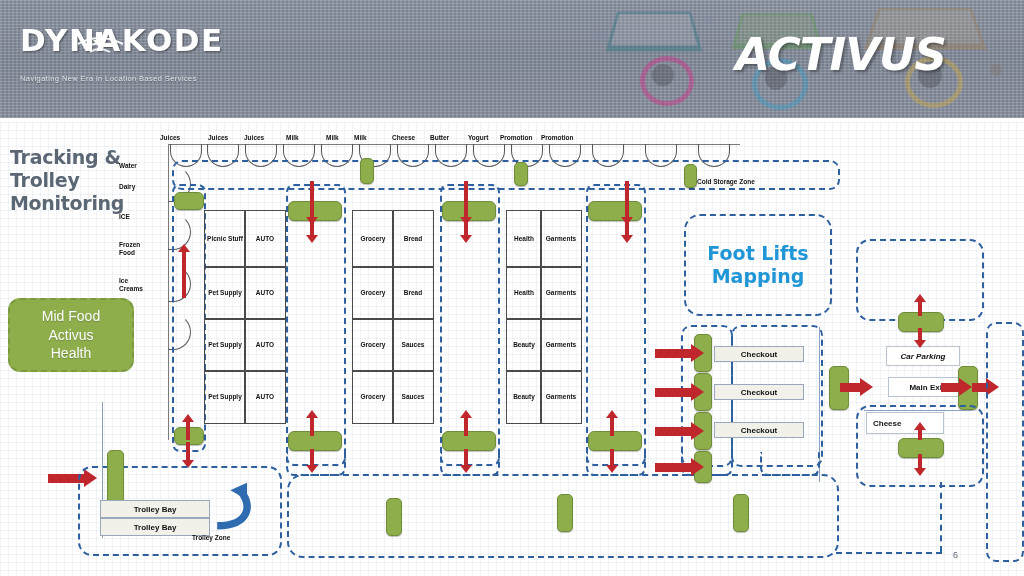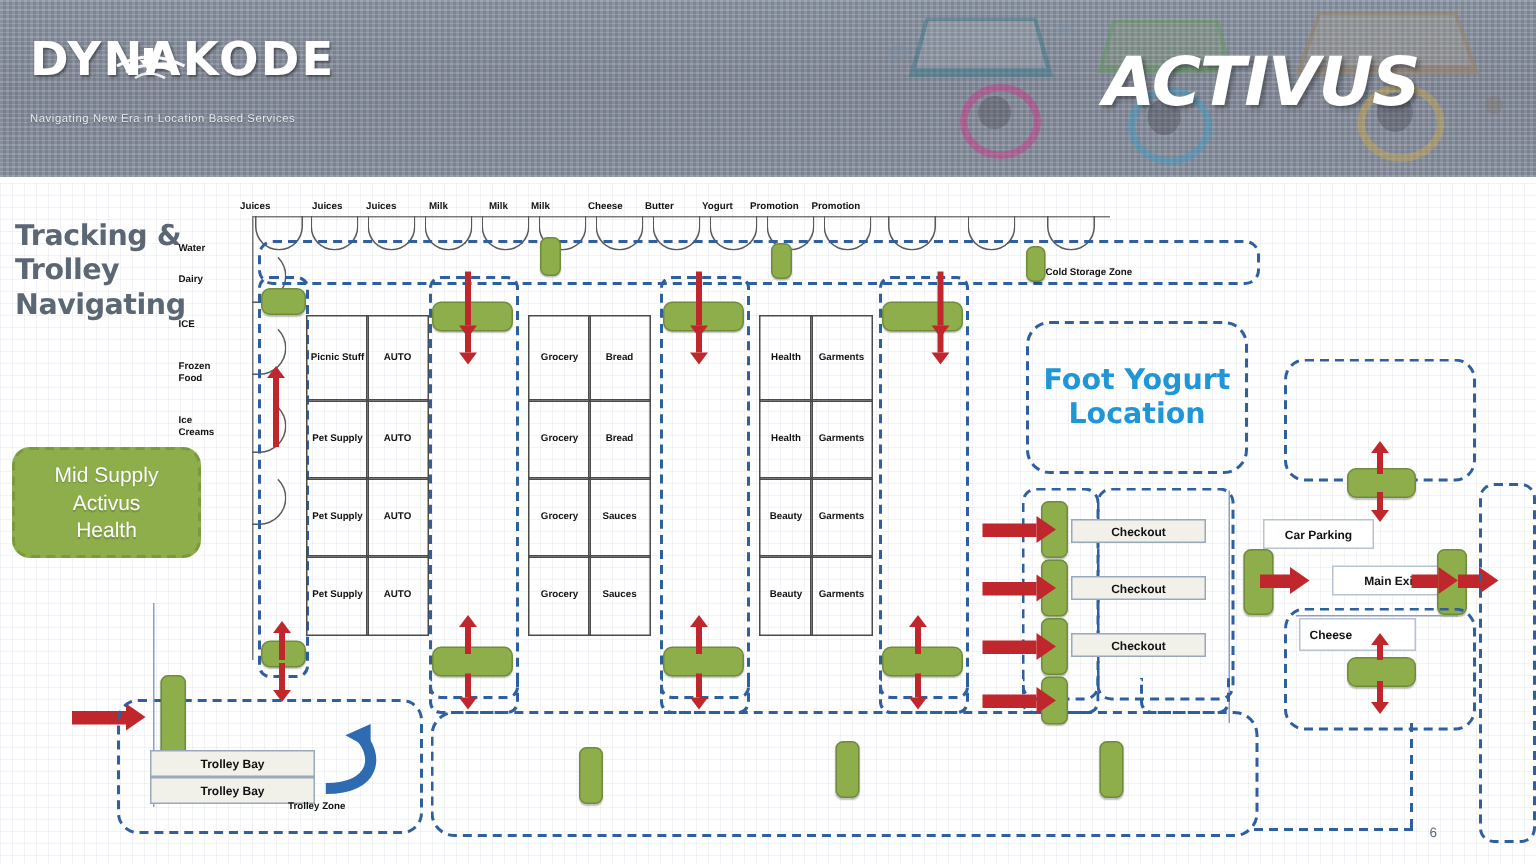--- a/index.html
+++ b/index.html
@@ -207,26 +207,26 @@
     <div class="brand">ACTIVUS</div>
   </div>
   <div class="hdr-sep"></div>
 
   <div class="canvas">
     <div class="graph"></div>
 
     <div class="title">
       <div>Tracking &amp;</div>
       <div>Trolley</div>
-      <div>Navigating</div>
+      <div>Monitoring</div>
     </div>
 
     <div class="legend-box">
       <div>
-        <div>Mid Supply</div>
+        <div>Mid Food</div>
         <div>Activus</div>
         <div>Health</div>
       </div>
     </div>
 
     <div class="cat" style="left:119px;top:40px;">Water</div>
     <div class="cat" style="left:119px;top:61px;">Dairy</div>
     <div class="cat" style="left:119px;top:91px;">ICE</div>
     <div class="cat" style="left:119px;top:119px;width:28px;">Frozen Food</div>
     <div class="cat" style="left:119px;top:155px;width:28px;">Ice Creams</div>
@@ -372,22 +372,22 @@
       <div class="arr-head head-up" style="left:-4px;top:0;"></div>
       <div class="arr-shaft" style="left:0px;top:8px;width:4px;height:18px;"></div>
     </div>
     <div class="arr" style="left:610px;top:327px;">
       <div class="arr-shaft" style="left:0px;top:0;width:4px;height:16px;"></div>
       <div class="arr-head head-down" style="left:-4px;top:16px;"></div>
     </div>
 
     <div class="fpm">
       <div>
-        <div>Foot Yogurt</div>
-        <div>Location</div>
+        <div>Foot Lifts</div>
+        <div>Mapping</div>
       </div>
     </div>
 
     <div class="zone zone-sq" style="left:681px;top:203px;width:48px;height:138px;border-radius:10px;"></div>
     <div class="zone zone-sq" style="left:731px;top:203px;width:88px;height:138px;border-radius:10px;"></div>
 
     <div class="tbox" style="left:714px;top:224px;width:88px;height:14px;">Checkout</div>
     <div class="tbox" style="left:714px;top:262px;width:88px;height:14px;">Checkout</div>
     <div class="tbox" style="left:714px;top:300px;width:88px;height:14px;">Checkout</div>
 
@@ -410,21 +410,21 @@
 
     <div class="thin-line" style="left:819px;top:205px;width:1px;height:155px;background:#8aa0c0;"></div>
 
     <div class="reader reader-v" style="left:829px;top:244px;width:18px;height:42px;"></div>
     <div class="arr" style="left:840px;top:256px;">
       <div class="arr-shaft" style="left:0;top:5px;width:20px;height:9px;"></div>
       <div class="arr-head head-right" style="left:20px;top:0;"></div>
     </div>
 
     <div class="zone" style="left:856px;top:117px;width:124px;height:78px;border-radius:14px;"></div>
-    <div class="tbox tbox-white" style="left:842px;top:224px;width:72px;height:18px;">Car Parking</div>
+    <div class="tbox tbox-white" style="left:886px;top:224px;width:72px;height:18px;font-style:italic;">Car Parking</div>
     <div class="reader reader-h" style="left:898px;top:190px;width:44px;height:18px;"></div>
     <div class="arr" style="left:918px;top:172px;">
       <div class="arr-head head-up" style="left:-4px;top:0;"></div>
       <div class="arr-shaft" style="left:0;top:8px;width:4px;height:14px;"></div>
     </div>
     <div class="arr" style="left:918px;top:206px;">
       <div class="arr-shaft" style="left:0;top:0;width:4px;height:12px;"></div>
       <div class="arr-head head-down" style="left:-4px;top:12px;"></div>
     </div>
 

